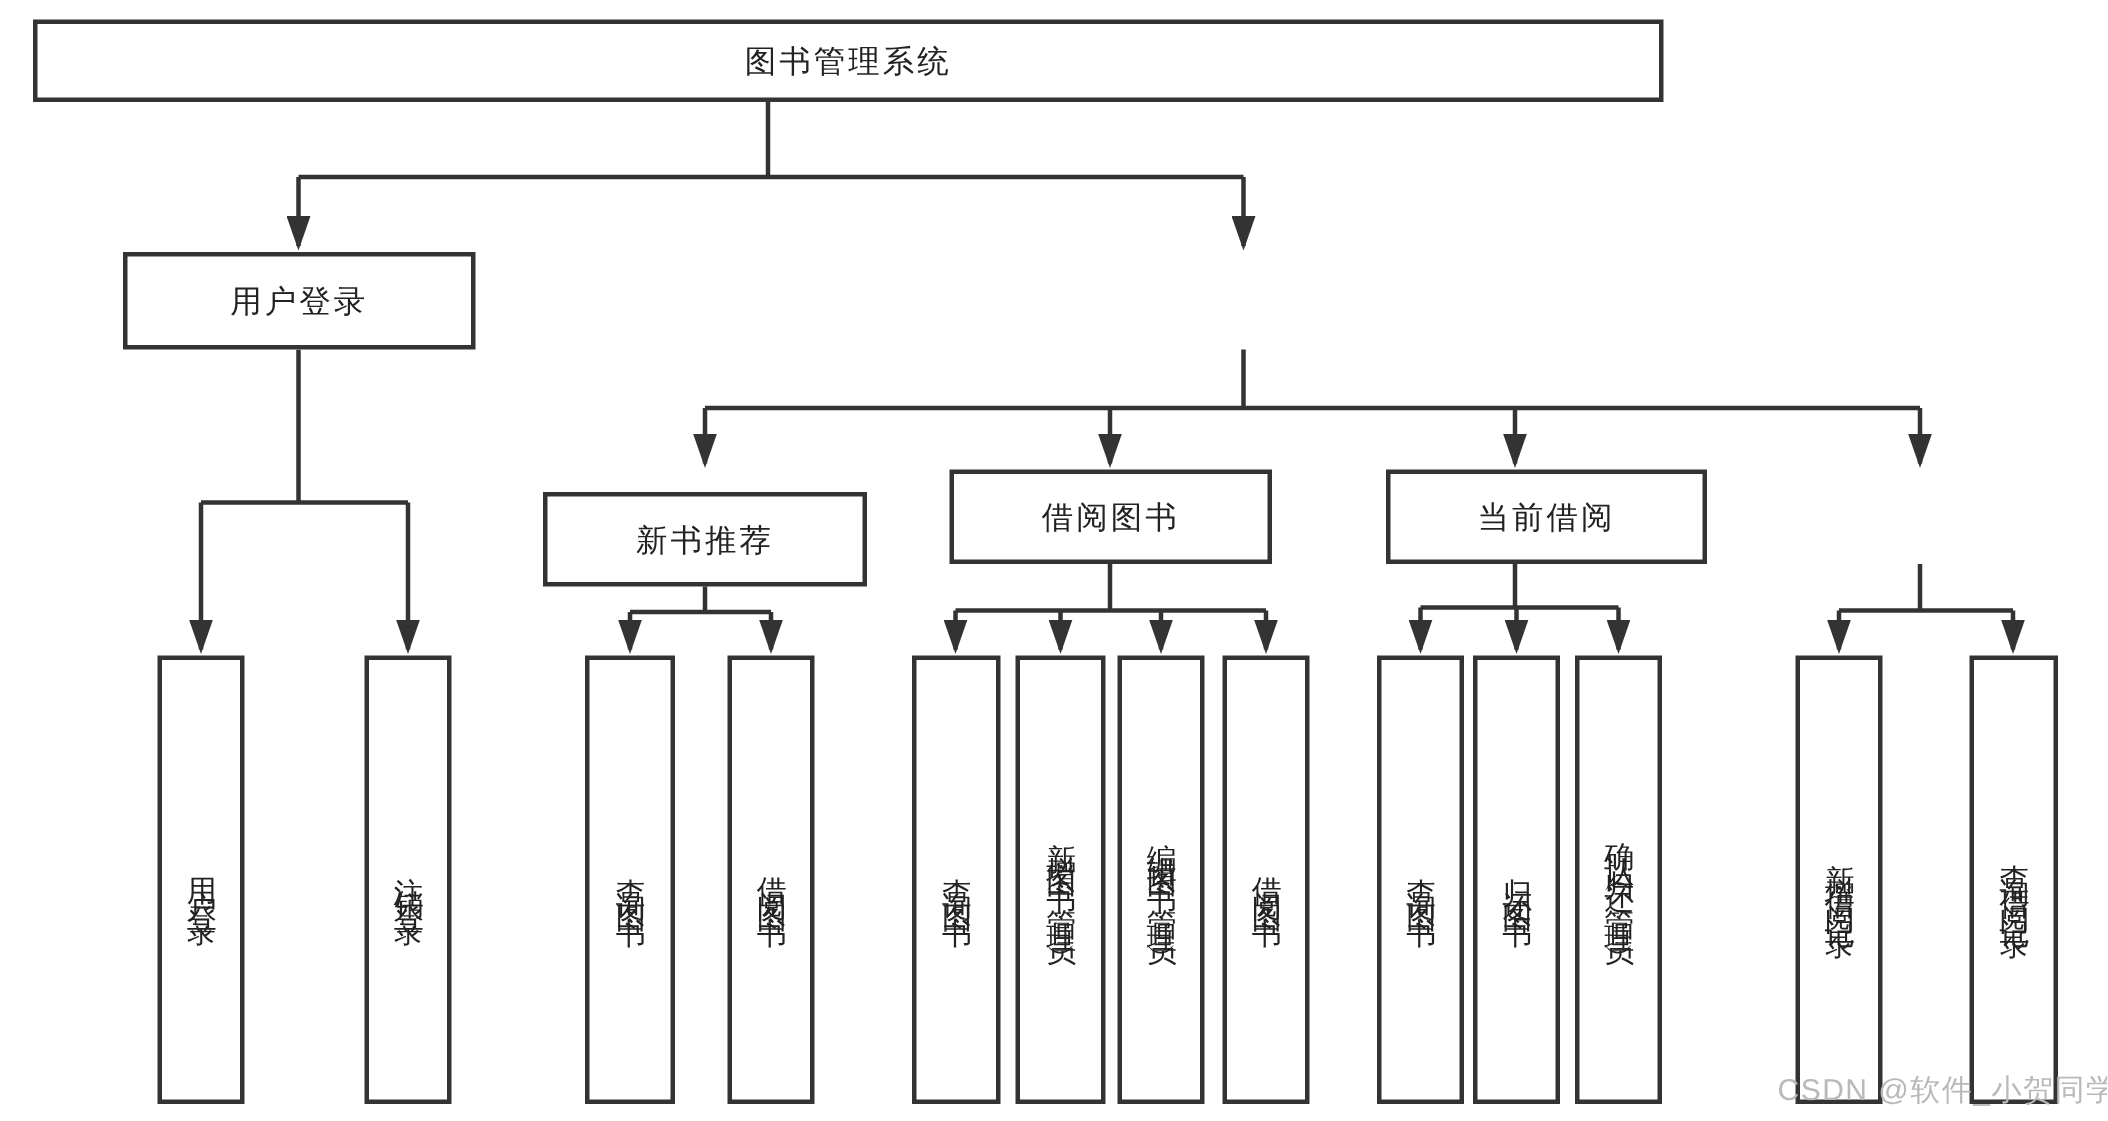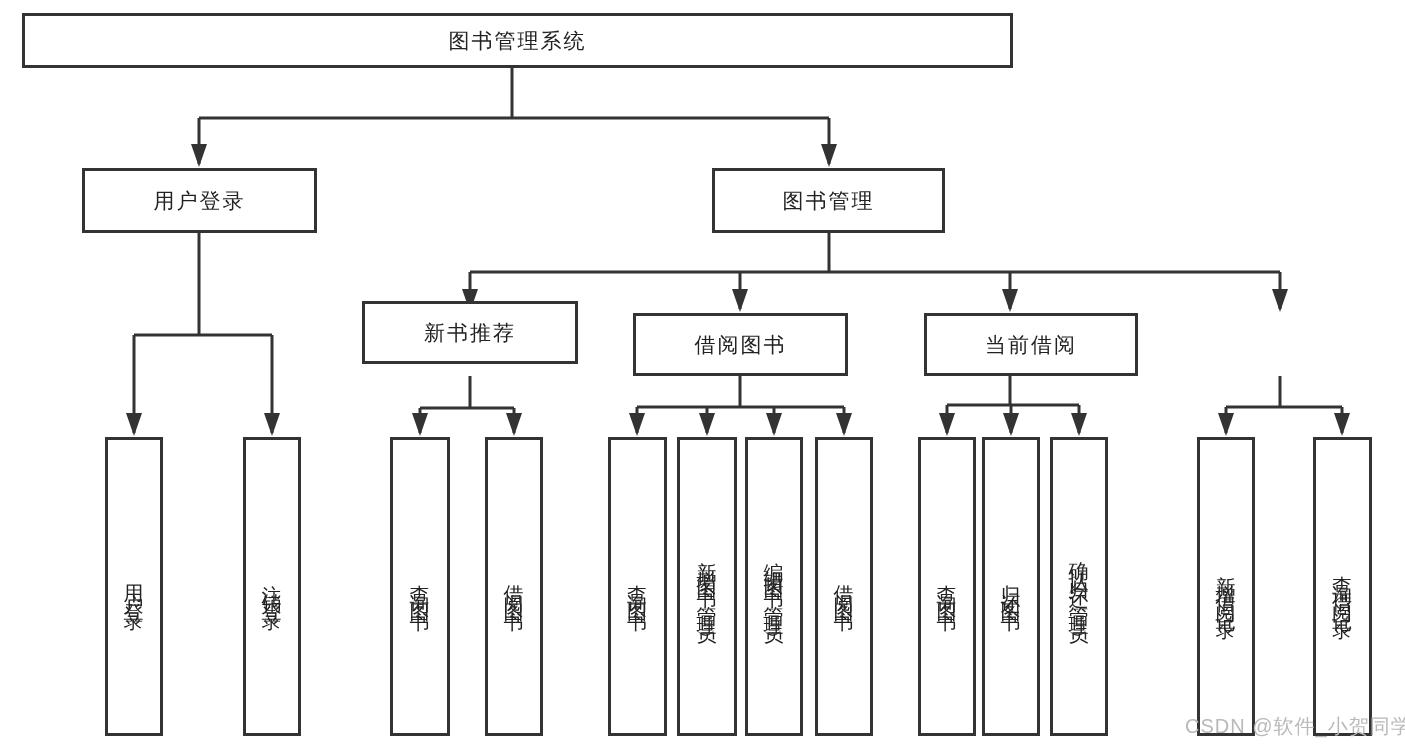--- a/index.html
+++ b/index.html
@@ -101,32 +101,29 @@
       <path d="M1011,405 V433" marker-end="url(#arw)"></path>
       <path d="M1079,405 V433" marker-end="url(#arw)"></path>
 
       <path d="M1280,376 V407"></path>
       <path d="M1226,407 H1342"></path>
       <path d="M1226,407 V433" marker-end="url(#arw)"></path>
       <path d="M1342,407 V433" marker-end="url(#arw)"></path>
     </g>
   </svg>
 
-  <div class="node h-node" style="left:22px; top:13px; width:991px; height:55px;">
+  <div class="node h-node" style="left:22px; top:13px; width:1087px; height:55px;">
     <span>图书管理系统</span>
   </div>
 
   <div class="node h-node" style="left:82px; top:168px; width:235px; height:65px;">
     <span>用户登录</span>
   </div>
-  <div class="node h-node" style="left:712px; top:168px; width:233px; height:65px;">
-    <span>图书管理</span>
-  </div>
 
-  <div class="node h-node" style="left:362px; top:301px; width:216px; height:63px;">
+  <div class="node h-node" style="left:362px; top:328px; width:216px; height:63px;">
     <span>新书推荐</span>
   </div>
   <div class="node h-node" style="left:633px; top:313px; width:215px; height:63px;">
     <span>借阅图书</span>
   </div>
   <div class="node h-node" style="left:903px; top:313px; width:214px; height:63px;margin-left:21px;">
     <span>当前借阅</span>
   </div>
 
   <div class="node v-node" style="left:105px; top:437px; width:58px; height:299px;">

